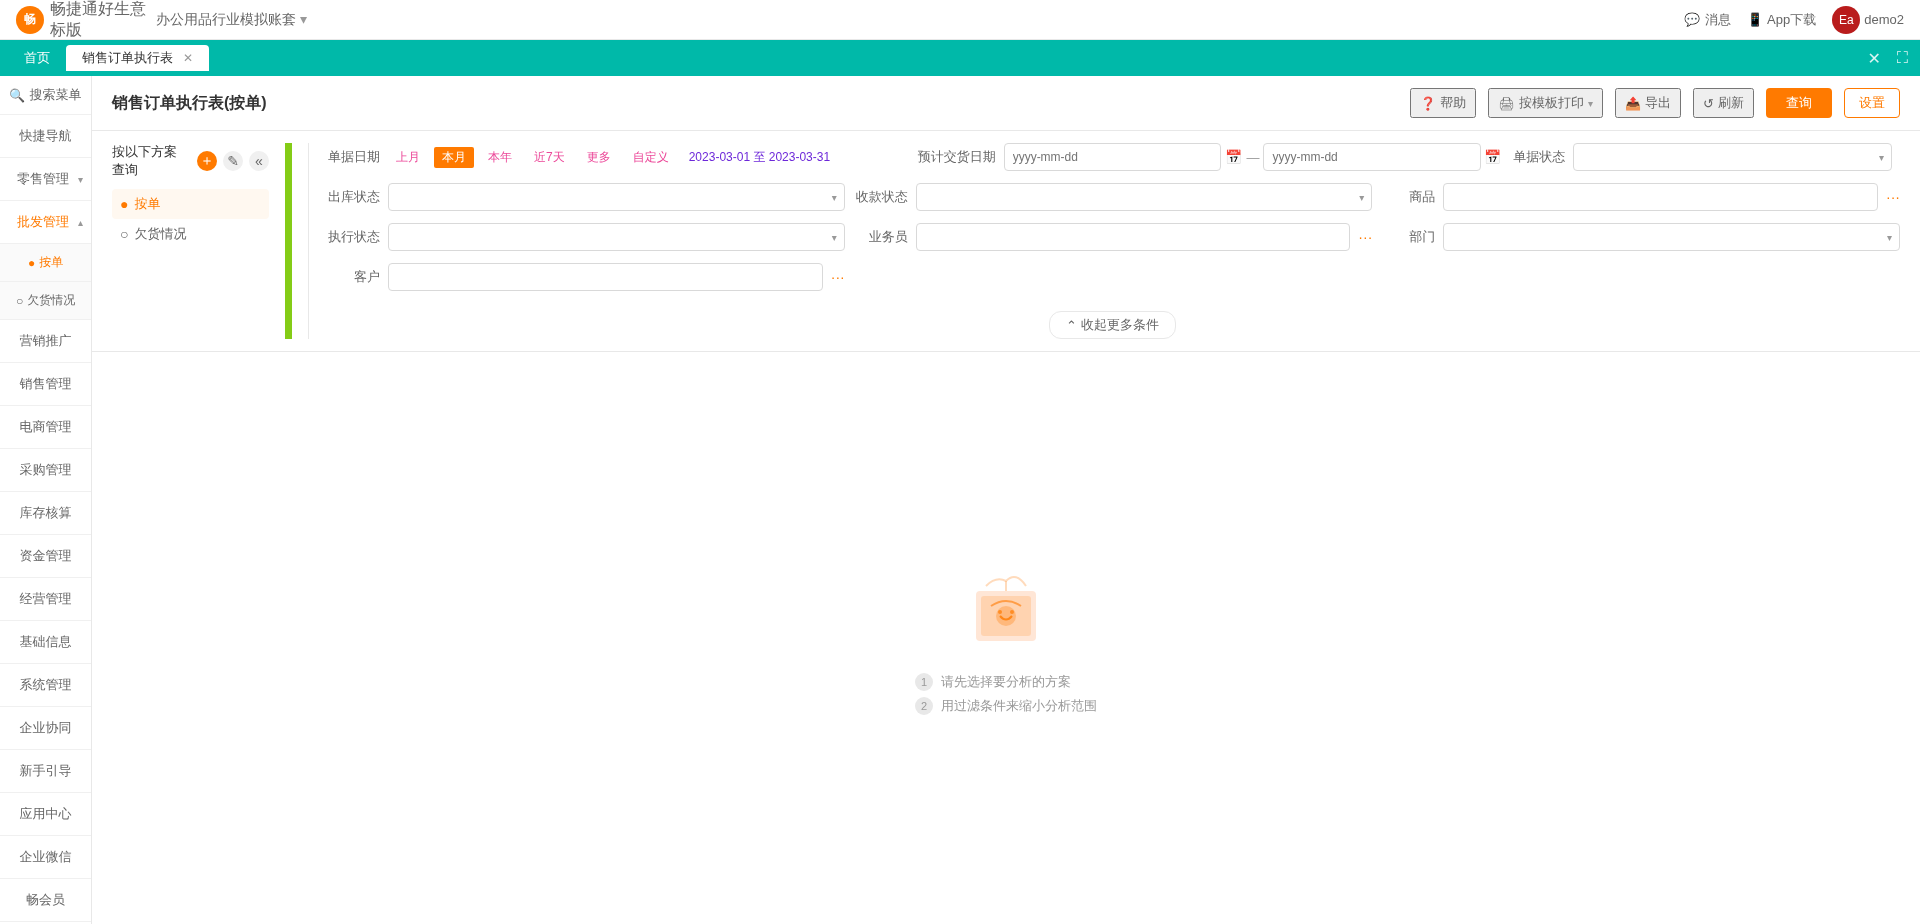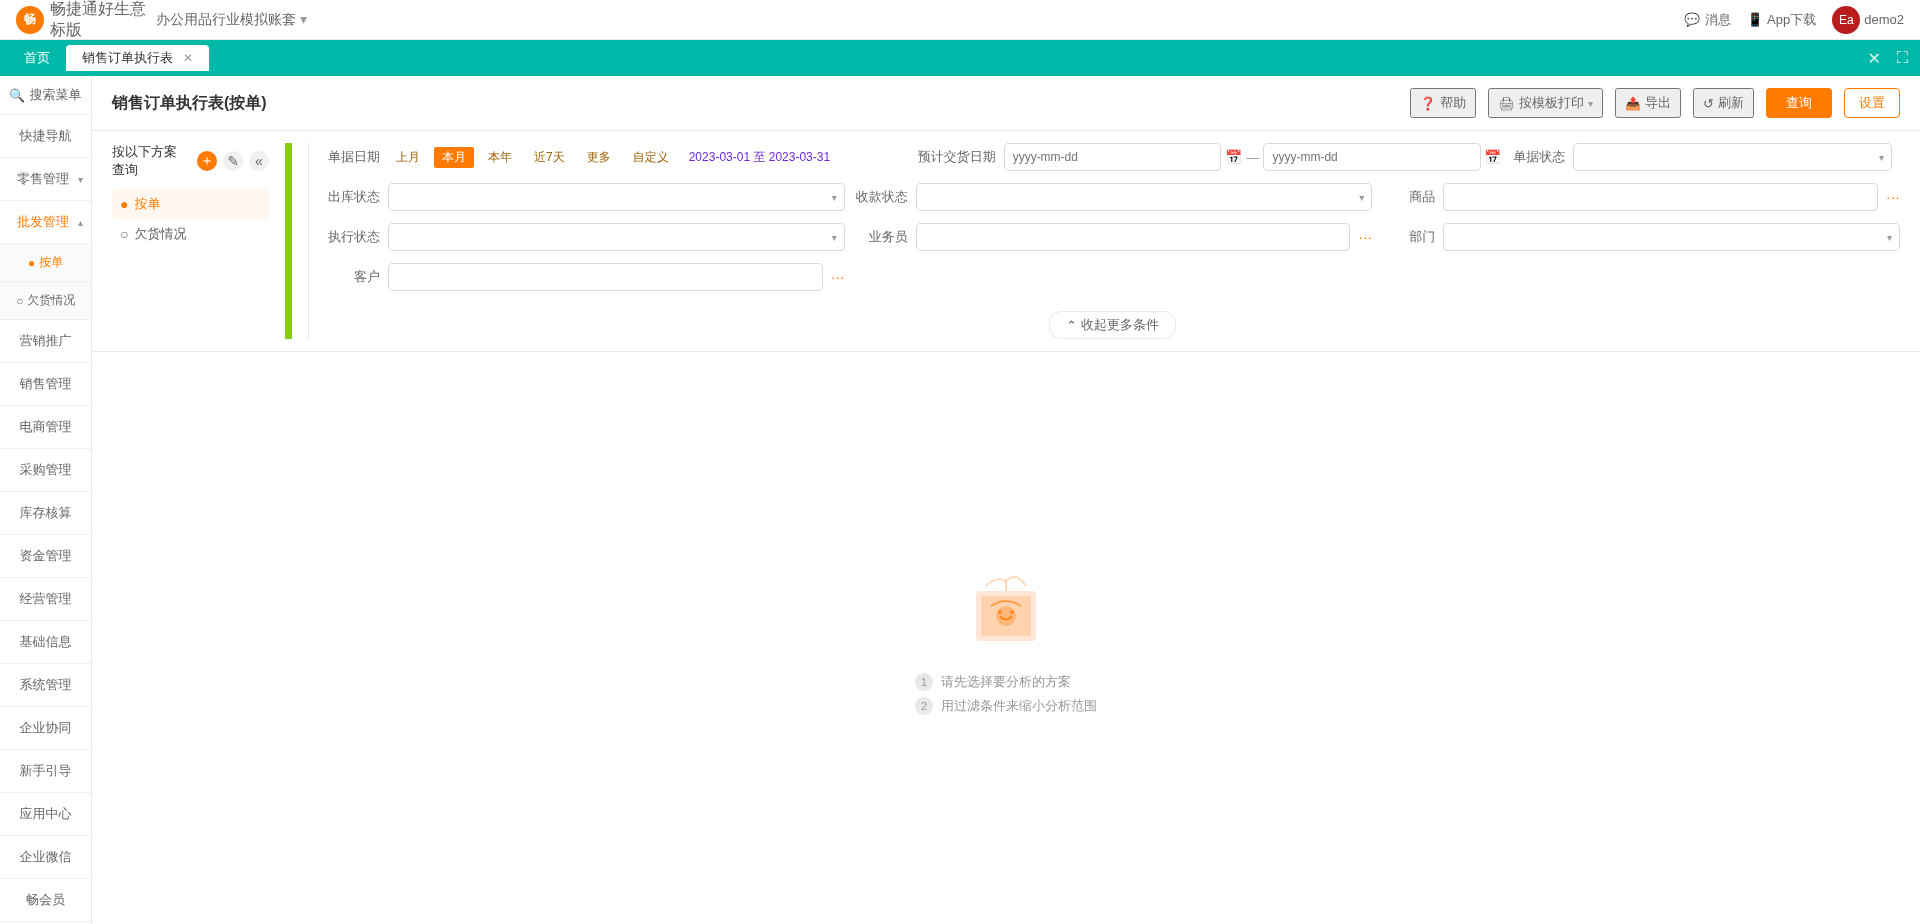--- a/index.html
+++ b/index.html
@@ -352,21 +352,21 @@
     .date-separator { color: #999; font-size: 13px; }
     .date-icon { color: #ff7a00; font-size: 14px; cursor: pointer; }
     .date-tabs {
       display: flex;
       gap: 6px;
       flex-shrink: 0;
     }
     .date-tab {
       padding: 2px 8px;
       font-size: 12px;
-      color: #a16207;
+      color: #ec4899;
       cursor: pointer;
       border-radius: 2px;
     }
     .date-tab.active {
       background: #ff7a00;
       color: white;
       border-radius: 2px;
     }
     .date-range-text {
       font-size: 12px;

